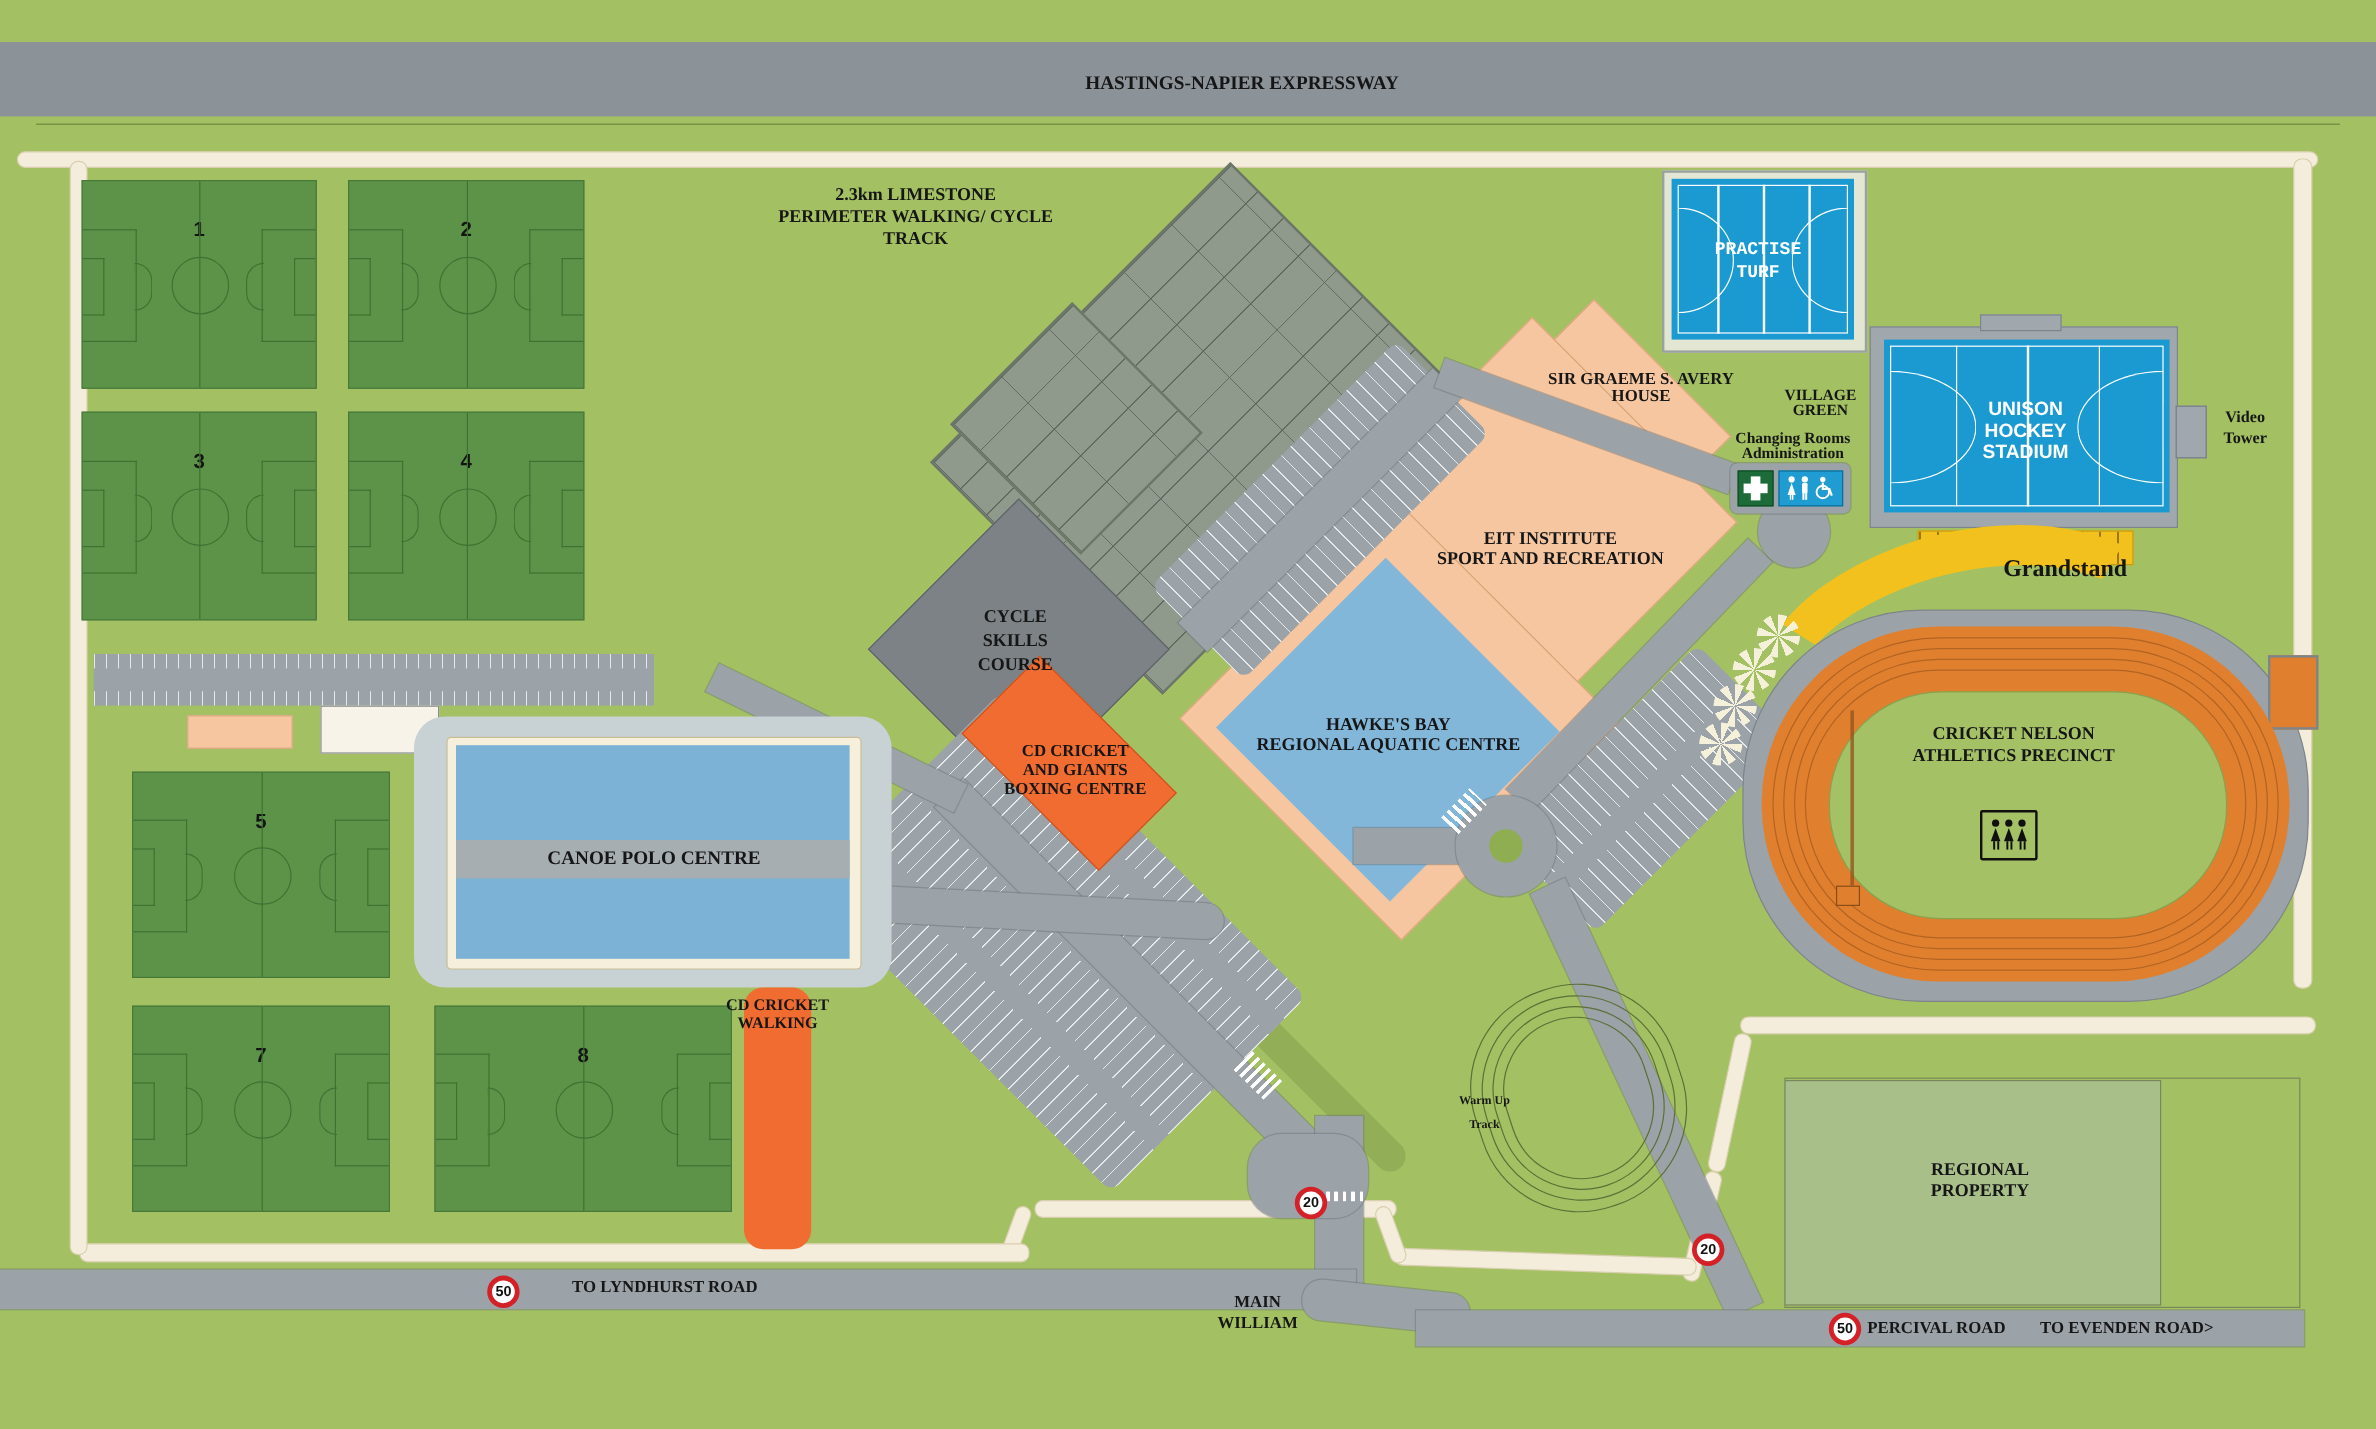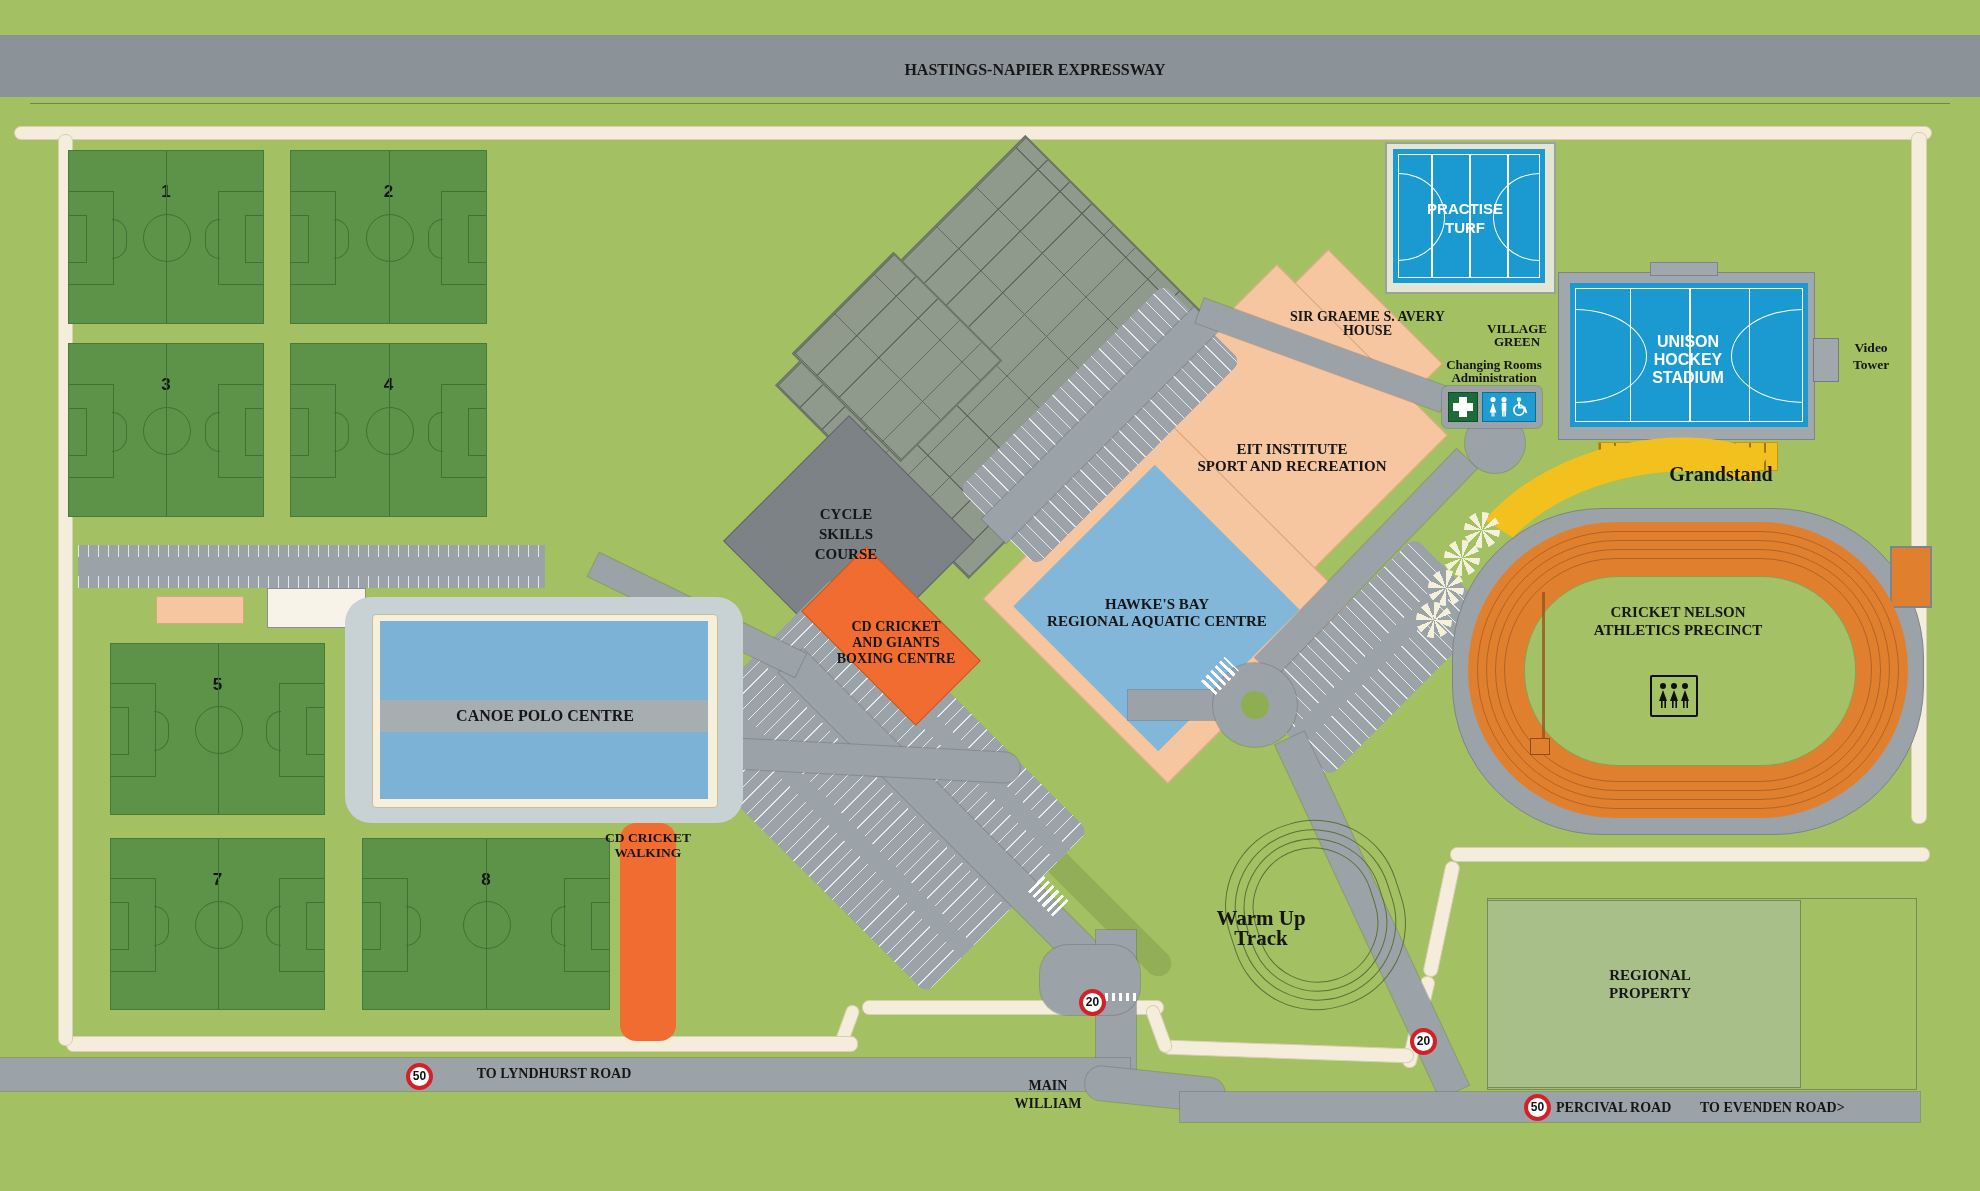--- a/index.html
+++ b/index.html
@@ -273,23 +273,28 @@
     </svg>
   </div>
 
   <div class="spd" style="left:406px;top:1063px;"><span>50</span></div>
   <div class="spd" style="left:1524px;top:1094px;"><span>50</span></div>
   <div class="spd" style="left:1079px;top:989px;"><span>20</span></div>
   <div class="spd" style="left:1410px;top:1028px;"><span>20</span></div>
 
   <div class="lbl" style="left:795px;top:61px;width:480px;font-size:16px;line-height:18px;">HASTINGS-NAPIER EXPRESSWAY</div>
 
-
-
-  <div class="wlbl" style="left:1395px;top:199px;width:140px;font-size:15px;line-height:19px;">
+  <div class="lbl" style="left:563px;top:154px;width:400px;font-size:15px;line-height:18px;">
+    <div>2.3km LIMESTONE</div>
+    <div>PERIMETER WALKING/ CYCLE</div>
+    <div>TRACK</div>
+  </div>
+
+
+  <div class="wlbl" style="left:1395px;top:199px;width:140px;font-size:15px;line-height:19px;font-family:Liberation Mono, monospace;">
     <div>PRACTISE</div>
     <div>TURF</div>
   </div>
 
   <div class="lbl" style="left:1240px;top:310px;width:255px;font-size:14px;line-height:14px;">
     <div>SIR GRAEME S. AVERY</div>
     <div>HOUSE</div>
   </div>
 
   <div class="lbl" style="left:1447px;top:322px;width:140px;font-size:13px;line-height:13px;">
@@ -342,21 +347,21 @@
   <div class="lbl" style="left:588px;top:830px;width:120px;font-size:13.5px;line-height:15px;">
     <div>CD CRICKET</div>
     <div>WALKING</div>
   </div>
 
   <div class="lbl" style="left:1528px;top:603px;width:300px;font-size:15px;line-height:18px;">
     <div>CRICKET NELSON</div>
     <div>ATHLETICS PRECINCT</div>
   </div>
 
-  <div class="lbl" style="left:1186px;top:908px;width:150px;font-size:21px;line-height:20px;">
+  <div class="lbl" style="left:1162px;top:908px;width:150px;font-size:10px;line-height:20px;">
     <div>Warm Up</div>
     <div>Track</div>
   </div>
 
   <div class="lbl" style="left:1530px;top:966px;width:240px;font-size:15px;line-height:18px;">
     <div>REGIONAL</div>
     <div>PROPERTY</div>
   </div>
 
   <div class="lbl" style="left:968px;top:1077px;width:160px;font-size:14px;line-height:18px;">

